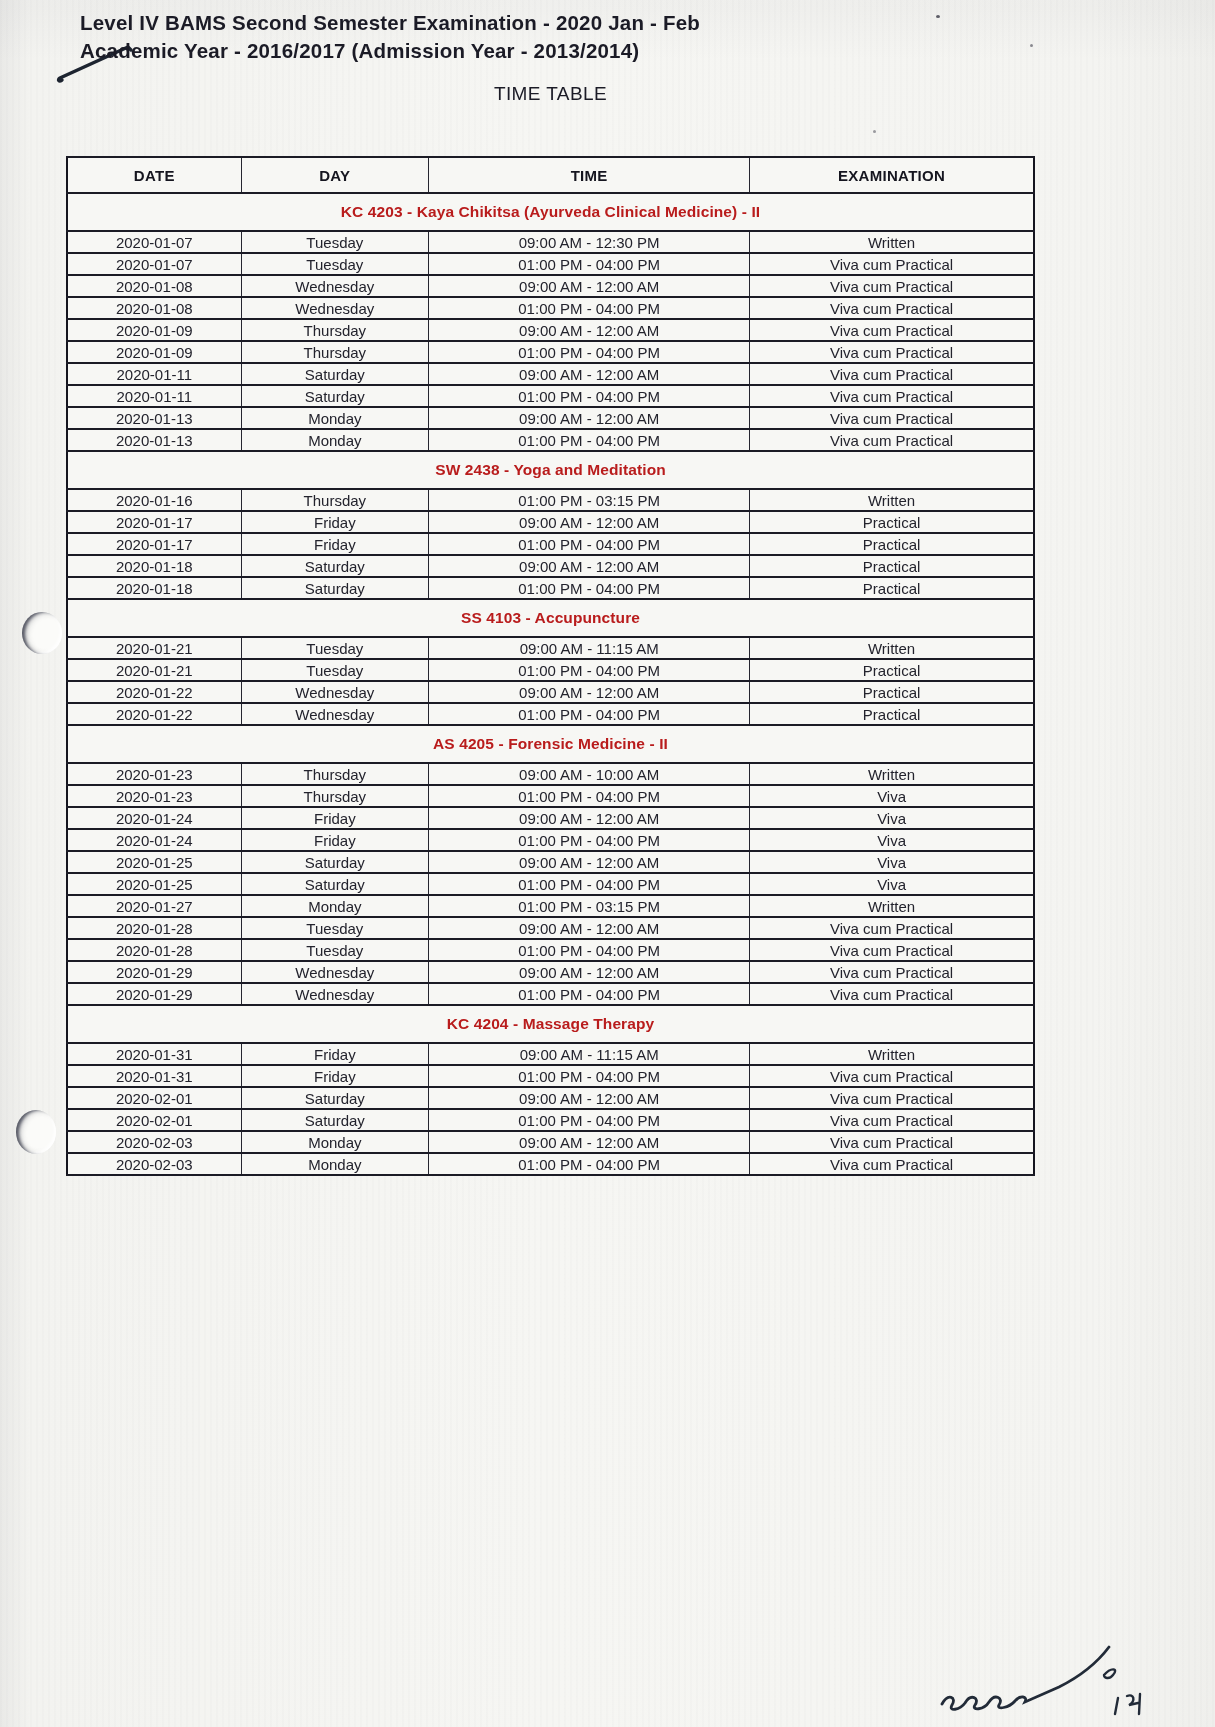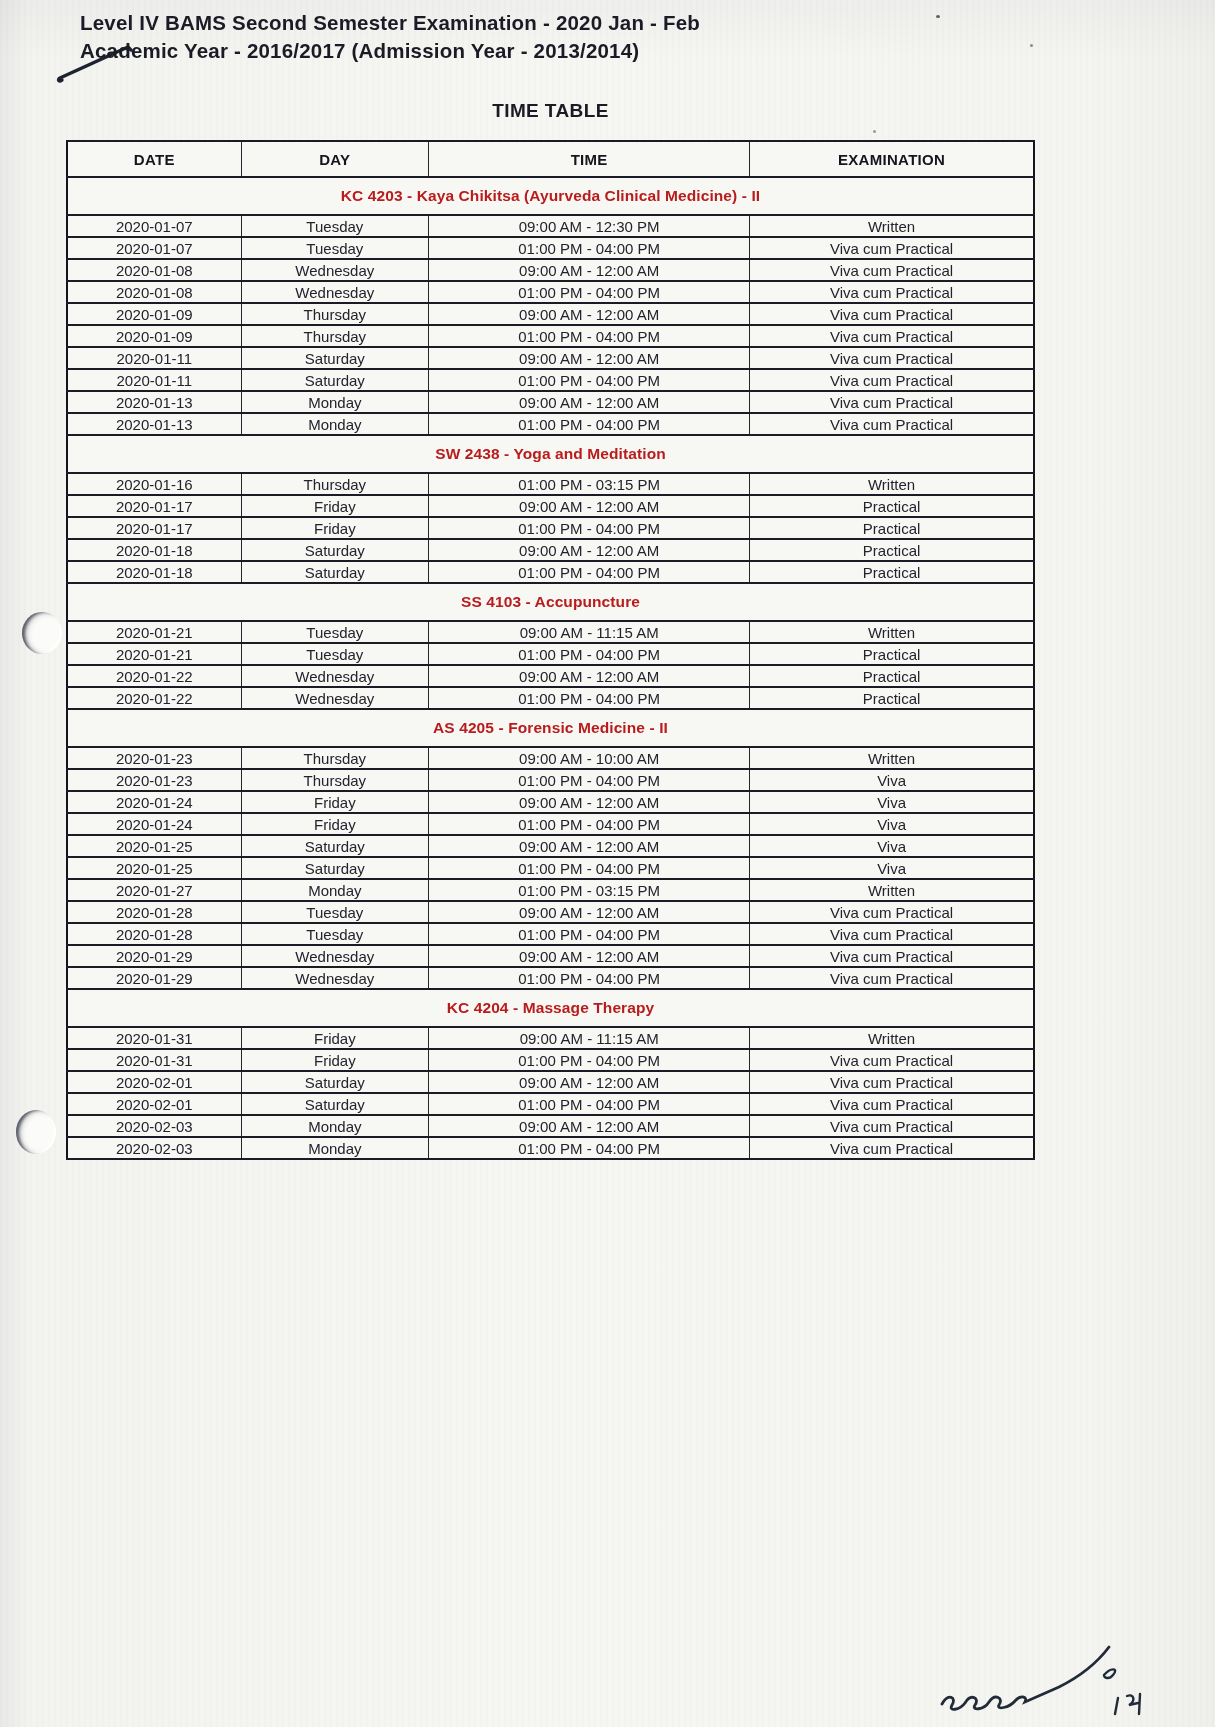--- a/index.html
+++ b/index.html
@@ -18,26 +18,26 @@
     content:""; position:absolute; inset:0; pointer-events:none;
     background:repeating-linear-gradient(90deg, rgba(90,90,100,0.018) 0 2px, transparent 2px 6px),
                linear-gradient(180deg, rgba(120,120,130,0.05) 0 6px, transparent 60px);
   }
   .doc-title {
     position:absolute; left:80px; top:9px; width:969px;
     font-weight:bold; font-size:20.5px; line-height:28px;
     letter-spacing:0.2px; color:#1b1b26;
   }
   .doc-subtitle {
-    position:absolute; left:66px; top:100px; width:969px;
-    text-align:center; font-weight:bold; font-size:19px; color:#1b1b26;
+    position:absolute; left:66px; top:83px; width:969px;
+    text-align:center; font-weight:normal; font-size:19px; color:#1b1b26;
     letter-spacing:0.4px;
   }
   table.timetable {
-    position:absolute; left:66px; top:140px; width:969px;
+    position:absolute; left:66px; top:156px; width:969px;
     border-collapse:collapse; table-layout:fixed;
     border:2.5px solid #14141e;
     background:#f7f7f4;
   }
   table.timetable th, table.timetable td {
     border-left:1.5px solid #262630;
     border-right:1.5px solid #262630;
     border-top:2.2px solid #1b1b25;
     border-bottom:2.2px solid #1b1b25;
     text-align:center; vertical-align:middle;

